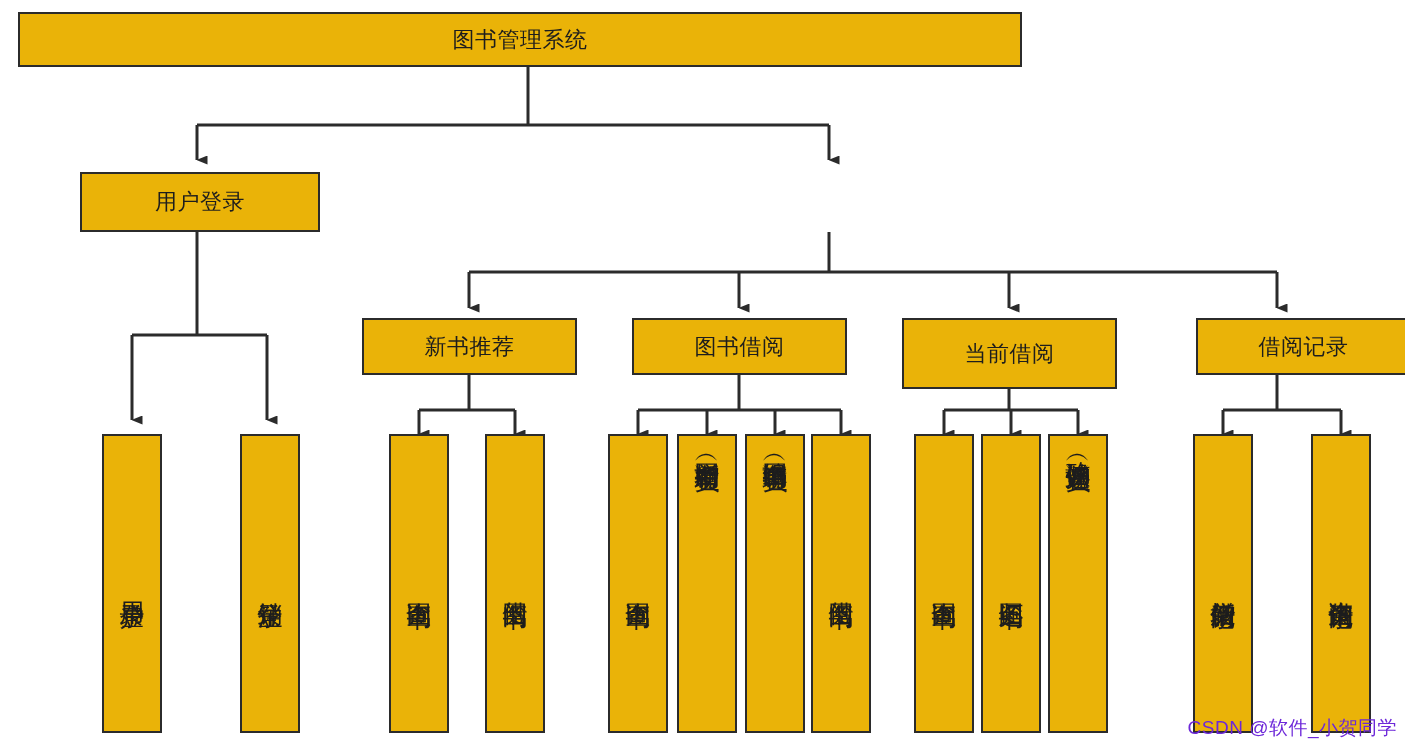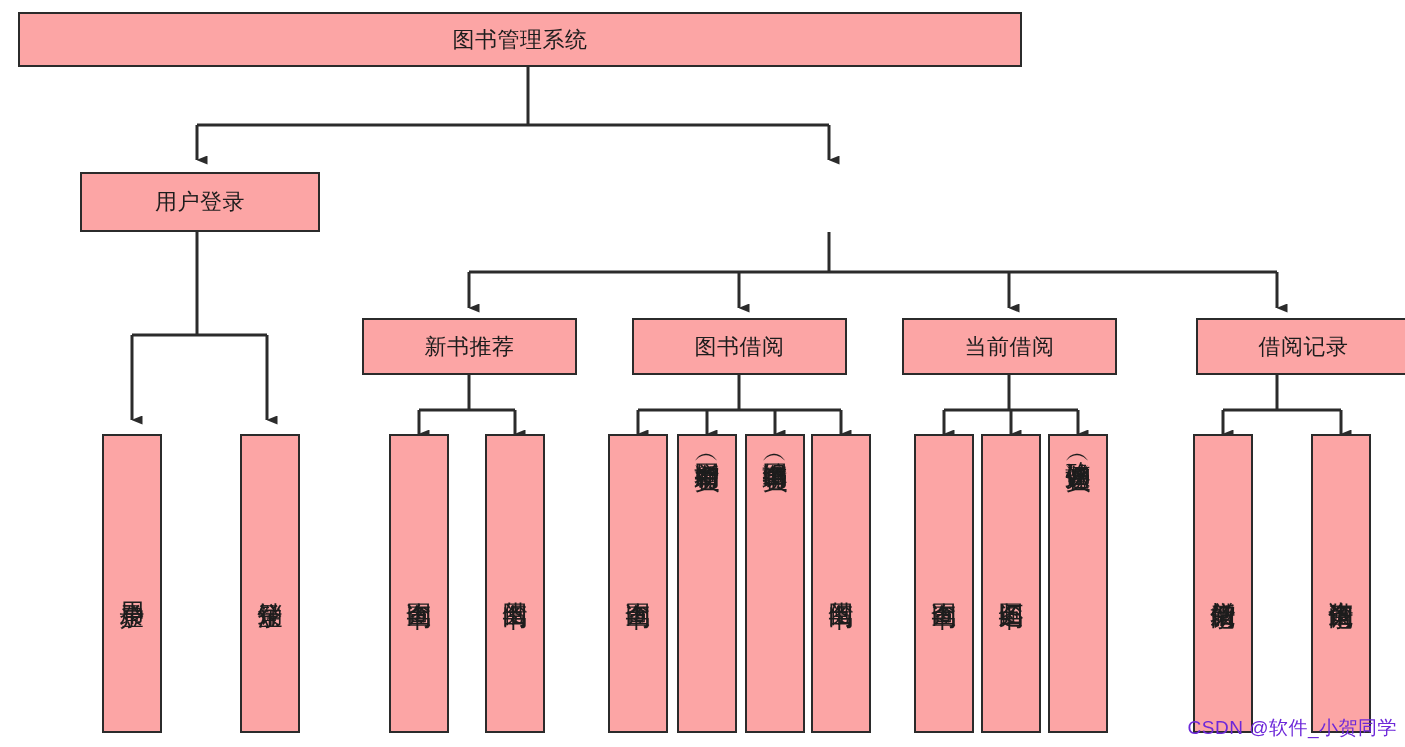--- a/index.html
+++ b/index.html
@@ -22,21 +22,21 @@
     position: absolute;
     left: 0;
     top: 0;
     width: 1405px;
     height: 747px;
     pointer-events: none;
   }
   .node-box {
     position: absolute;
     box-sizing: border-box;
-    background: #fca5a5;
+    background: #eab308;
     border: 2.5px solid #2b2b2b;
     display: flex;
     align-items: center;
     justify-content: center;
     color: #1d1d1d;
   }
   .node-box.horizontal {
     font-size: 22px;
     letter-spacing: 0.5px;
   }
@@ -138,21 +138,21 @@
 
 
   <div class="node-box horizontal" style="left:362px; top:318px; width:215px; height:57px;">
     <span class="node-label">新书推荐</span>
   </div>
 
   <div class="node-box horizontal" style="left:632px; top:318px; width:215px; height:57px;">
     <span class="node-label">图书借阅</span>
   </div>
 
-  <div class="node-box horizontal" style="left:902px; top:318px; width:215px; height:57px;">
+  <div class="node-box horizontal" style="left:902px; top:318px; width:215px; height:71px;">
     <span class="node-label">当前借阅</span>
   </div>
 
   <div class="node-box horizontal" style="left:1196px; top:318px; width:215px; height:57px;">
     <span class="node-label">借阅记录</span>
   </div>
 
   <div class="node-box vertical centered" style="left:102px; top:434px; width:60px; height:299px;">
     <span class="node-label">用户登录</span>
   </div>

